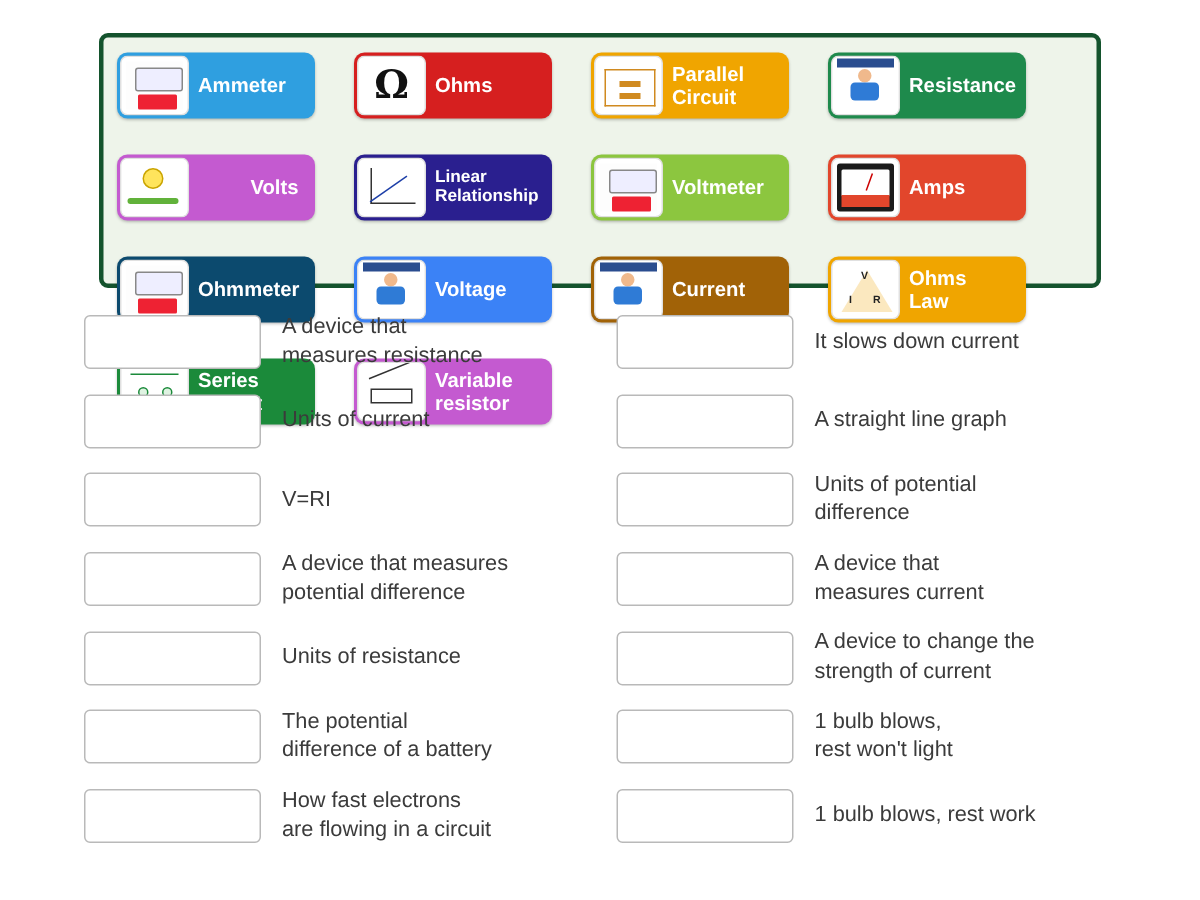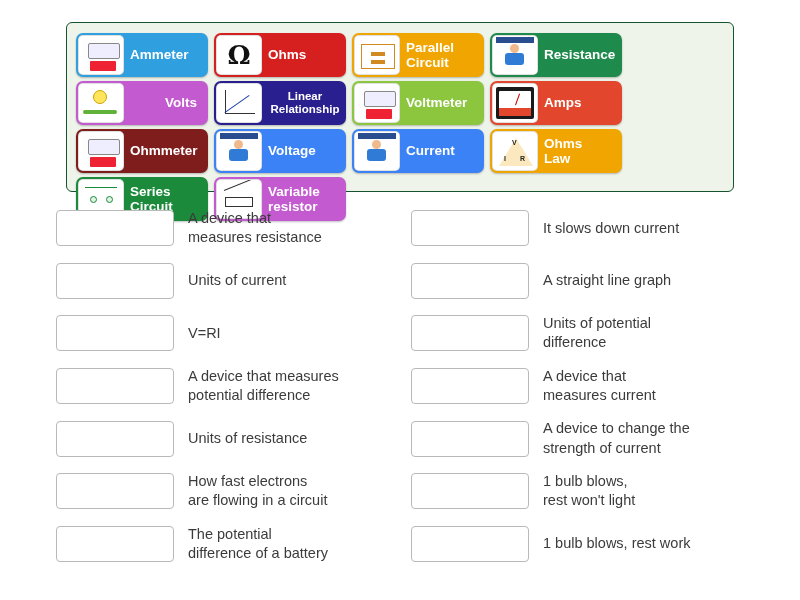--- a/index.html
+++ b/index.html
@@ -11,26 +11,27 @@
     overflow: hidden;
   }
   #app { position: relative; width: 800px; height: 600px; }
 
   
   .bank {
     position: absolute;
     left: 66px; top: 22px;
     width: 668px; height: 170px;
     background: #eef4ea;
-    border: 1px solid #14532d;
+    border: 3px solid #14532d;
     border-radius: 6px;
     padding: 8px 6px 6px 6px;
     display: flex;
     flex-wrap: wrap;
     align-content: flex-start;
+    gap: 20px;
   }
   .tile {
     width: 132px;
     height: 44px;
     margin: 2px 3px;
     border-radius: 7px;
     display: flex;
     align-items: center;
     overflow: hidden;
     box-shadow: 0 1px 2px rgba(0,0,0,0.25);
@@ -191,56 +192,56 @@
         <div class="label" style="white-space: pre-line; padding-left: 41px;">Volts</div>
       </div>
       <div class="tile" style="background: rgb(42, 31, 143);">
         <div class="thumb">
           <span class="art-graph">
             <span class="ax"></span>
             <span class="ax2"></span>
             <span class="ln"></span>
           </span>
         </div>
-        <div class="label small" style="white-space: pre-line; text-align: center;">Linear
+        <div class="label small" style="white-space: pre-line;">Linear
 Relationship</div>
       </div>
       <div class="tile" style="background: rgb(140, 198, 63);">
         <div class="thumb">
           <span class="art-meter"></span>
         </div>
         <div class="label" style="white-space: pre-line;">Voltmeter</div>
       </div>
       <div class="tile" style="background: rgb(226, 70, 44);">
         <div class="thumb">
           <span class="art-analog">
             <span class="face"></span>
             <span class="needle"></span>
             <span class="strip"></span>
           </span>
         </div>
         <div class="label" style="white-space: pre-line;">Amps</div>
       </div>
-      <div class="tile" style="background: #7f1d1d;">
+      <div class="tile" style="background: #0c4a6e;">
         <div class="thumb">
           <span class="art-meter"></span>
         </div>
         <div class="label" style="white-space: pre-line;">Ohmmeter</div>
       </div>
       <div class="tile" style="background: #3b82f6;">
         <div class="thumb">
           <span class="art-kid">
             <span class="cap"></span>
             <span class="head"></span>
             <span class="body"></span>
           </span>
         </div>
         <div class="label" style="white-space: pre-line;">Voltage</div>
       </div>
-      <div class="tile" style="background: #3b82f6;">
+      <div class="tile" style="background: #a16207;">
         <div class="thumb">
           <span class="art-kid">
             <span class="cap"></span>
             <span class="head"></span>
             <span class="body"></span>
           </span>
         </div>
         <div class="label" style="white-space: pre-line;">Current</div>
       </div>
       <div class="tile" style="background: rgb(240, 165, 0);">
@@ -300,28 +301,28 @@
           <div class="drop"></div>
           <div class="ans-text">A device that measures
 potential difference</div>
         </div>
         <div class="row">
           <div class="drop"></div>
           <div class="ans-text">Units of resistance</div>
         </div>
         <div class="row">
           <div class="drop"></div>
+          <div class="ans-text">The potential
+difference of a battery</div>
+        </div>
+        <div class="row">
+          <div class="drop"></div>
           <div class="ans-text">How fast electrons
 are flowing in a circuit</div>
         </div>
-        <div class="row">
-          <div class="drop"></div>
-          <div class="ans-text">The potential
-difference of a battery</div>
-        </div>
       </div>
     <div class="col right" id="col-right">
         <div class="row">
           <div class="drop"></div>
           <div class="ans-text">It slows down current</div>
         </div>
         <div class="row">
           <div class="drop"></div>
           <div class="ans-text">A straight line graph</div>
         </div>

